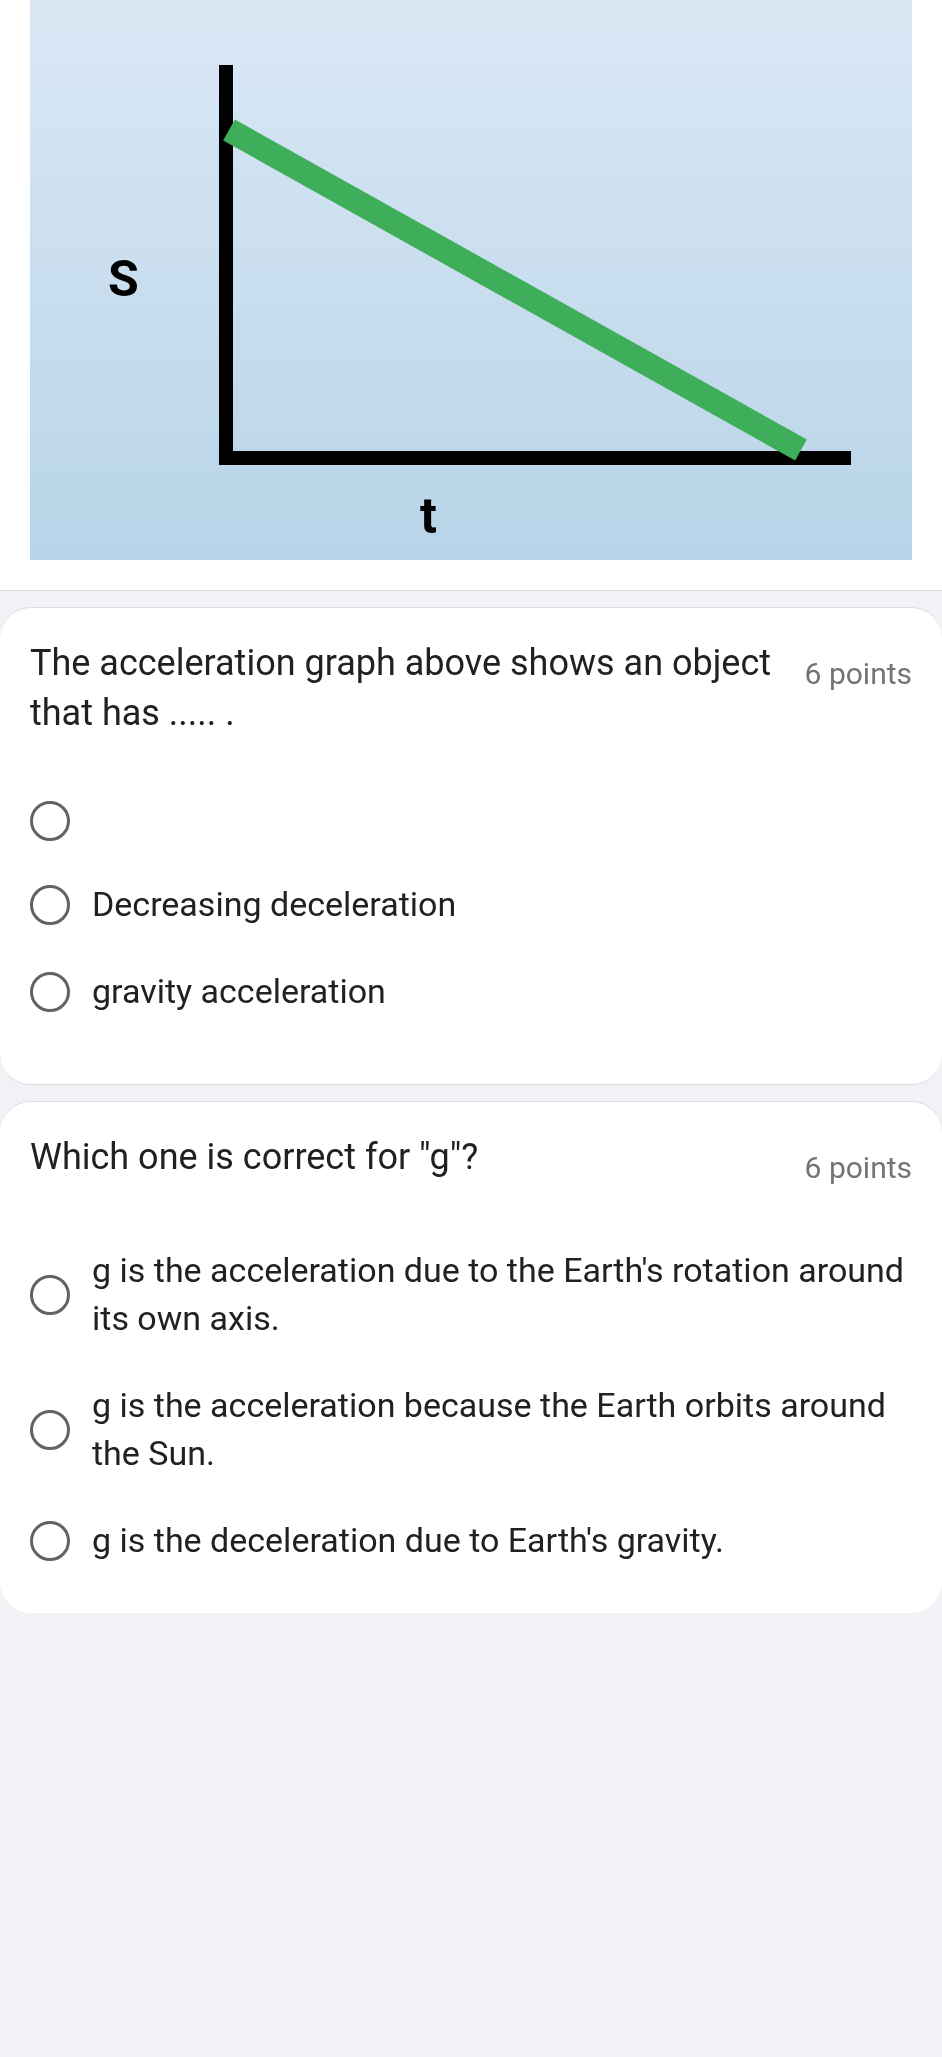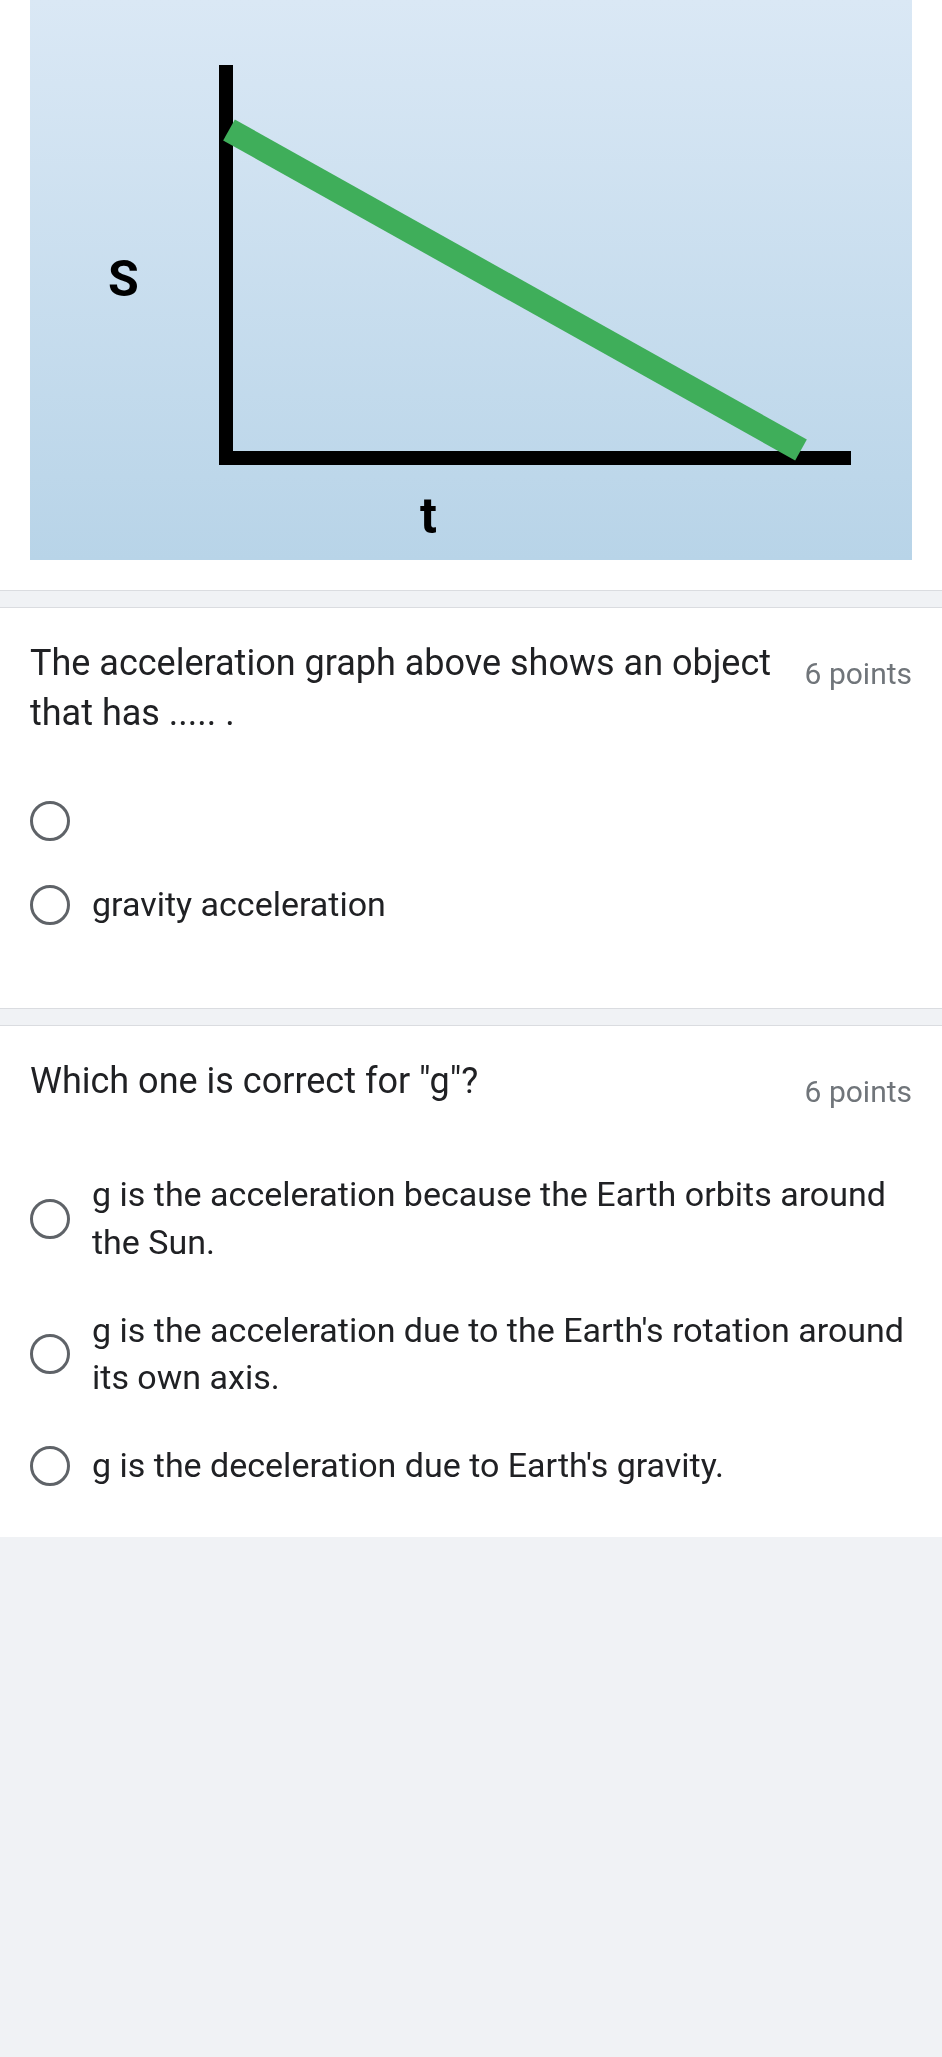--- a/index.html
+++ b/index.html
@@ -40,21 +40,22 @@
     }
     .axis-label-x {
       position: absolute;
       left: 390px;
       bottom: 15px;
       font-size: 50px;
       font-weight: bold;
       color: #000;
     }
     .question-card {
-      padding: 30px 30px 52px 30px;
+      padding: 30px 30px 40px 30px;
+      border-radius: 31px;
     }
     .question-header {
       display: flex;
       justify-content: space-between;
       align-items: flex-start;
       margin-bottom: 50px;
     }
     .question-text {
       font-size: 36px;
       color: #202124;
@@ -110,34 +111,38 @@
 <div class="card question-card">
   <div class="question-header">
     <div class="question-text">The acceleration graph above shows an object that has ..... .</div>
     <div class="points">6 points</div>
   </div>
   <div class="option">
     <div class="radio"></div>
   </div>
   <div class="option">
     <div class="radio"></div>
+    <div class="option-text">Decreasing deceleration</div>
+  </div>
+  <div class="option">
+    <div class="radio"></div>
     <div class="option-text">gravity acceleration</div>
   </div>
 </div>
 
 <div class="card question-card" style="border-bottom:none;margin-bottom:0;padding-bottom:20px;">
   <div class="question-header">
     <div class="question-text">Which one is correct for "g"?</div>
     <div class="points">6 points</div>
   </div>
   <div class="option">
     <div class="radio"></div>
-    <div class="option-text">g is the acceleration because the Earth orbits around the Sun.</div>
+    <div class="option-text">g is the acceleration due to the Earth's rotation around its own axis.</div>
   </div>
   <div class="option">
     <div class="radio"></div>
-    <div class="option-text">g is the acceleration due to the Earth's rotation around its own axis.</div>
+    <div class="option-text">g is the acceleration because the Earth orbits around the Sun.</div>
   </div>
   <div class="option">
     <div class="radio"></div>
     <div class="option-text">g is the deceleration due to Earth's gravity.</div>
   </div>
 </div>
 
 </body></html>

